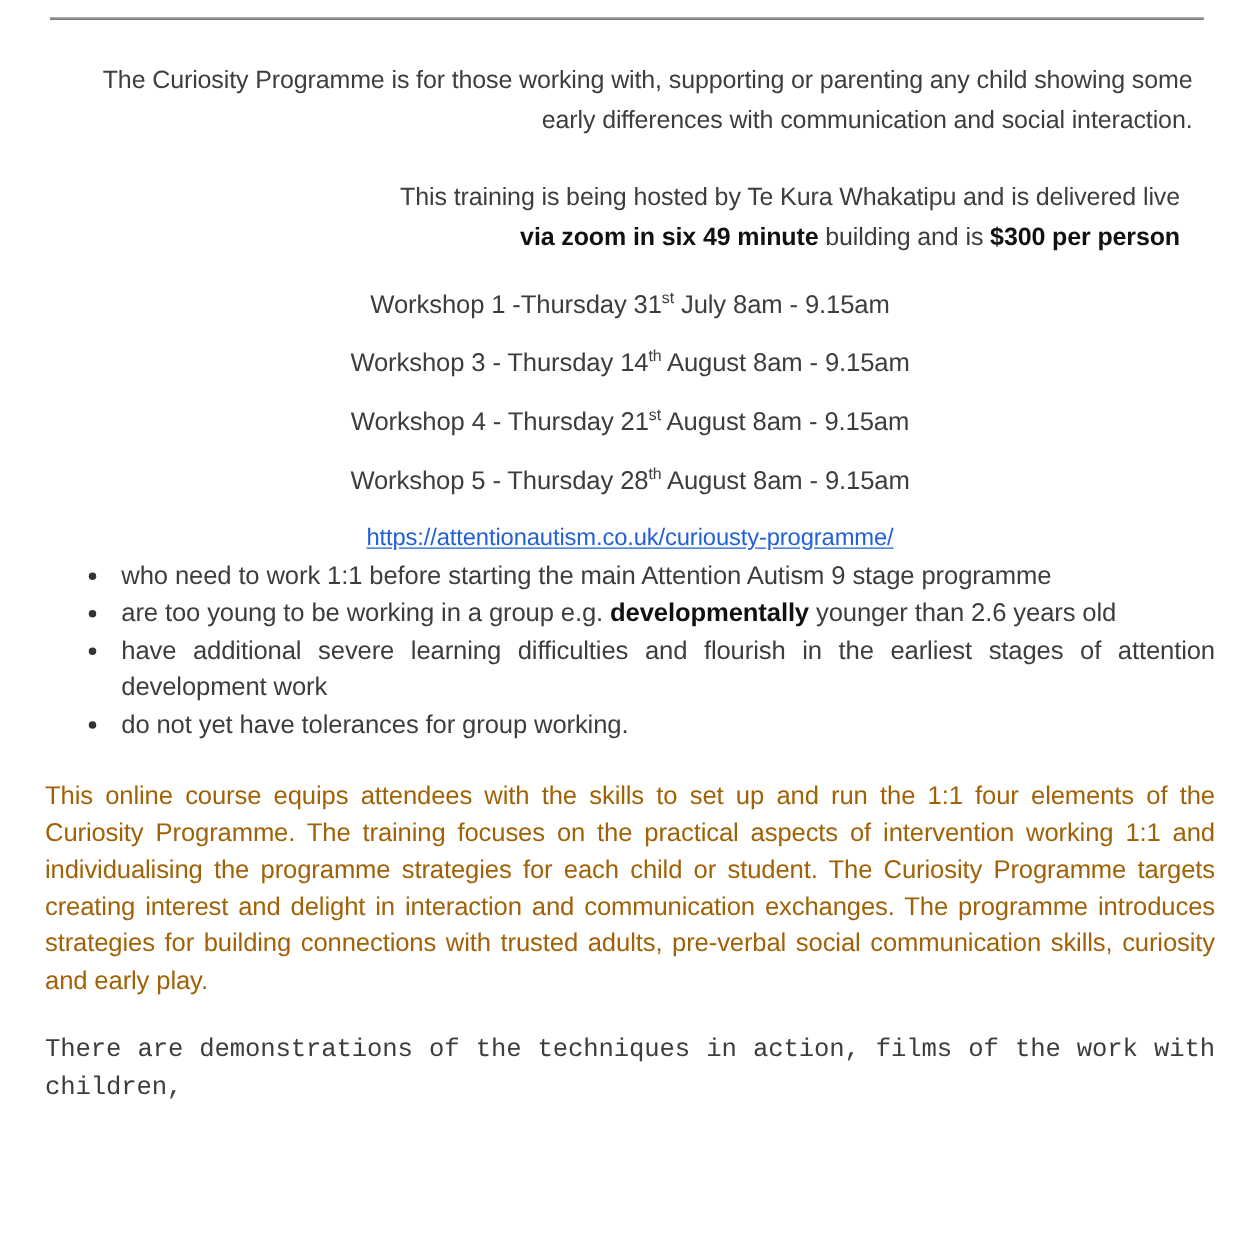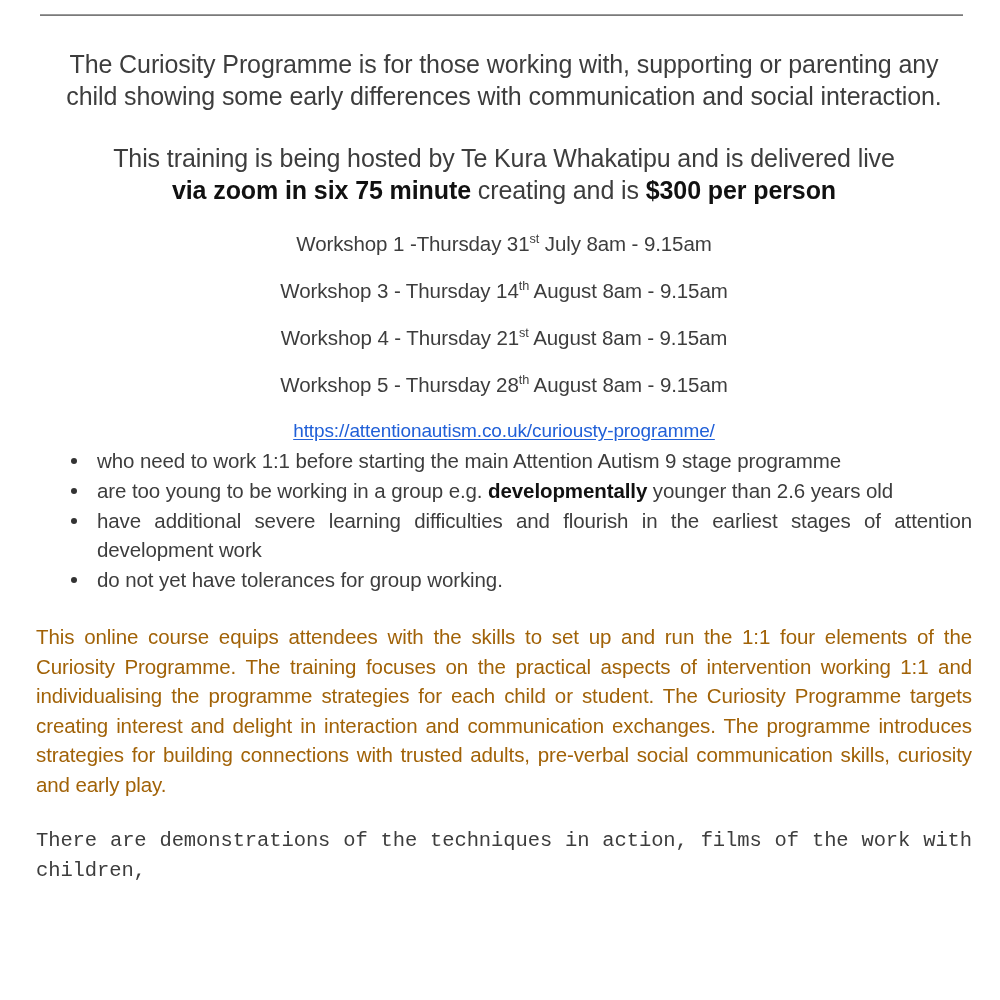--- a/index.html
+++ b/index.html
@@ -37,22 +37,22 @@
 
   .content {
     position: absolute;
     left: 36px;
     top: 48px;
     width: 936px;
   }
 
   
   .center-block {
-    text-align: center;
-    font-size: 25px;
+    text-align: right;
+    font-size: 20px;
     line-height: 32px;
     color: #3d3d3d;
     letter-spacing: -0.1px;
   }
   .intro {
     margin: 0 auto;
     width: 900px;
   }
 
   .hosted {
@@ -166,21 +166,21 @@
 <div class="page">
 
   <div class="top-rule"></div>
 
   <div class="content">
 
     <div class="center-block intro">The Curiosity Programme is for those working with, supporting or parenting any child showing some early differences with communication and social interaction.</div>
 
     <div class="center-block hosted">
       <span>This training is being hosted by Te Kura Whakatipu and is delivered live</span><br>
-      <b>via zoom in six 75 minute</b><span> creating and is </span><b>$300 per person</b>
+      <b>via zoom in six 49 minute</b><span> building and is </span><b>$300 per person</b>
     </div>
 
     <div class="workshops">
 
       <div class="workshop-line">
         <span>Workshop 1 -Thursday 31</span><sup>st</sup><span> July 8am - 9.15am</span>
       </div>
 
 
       <div class="workshop-line">

